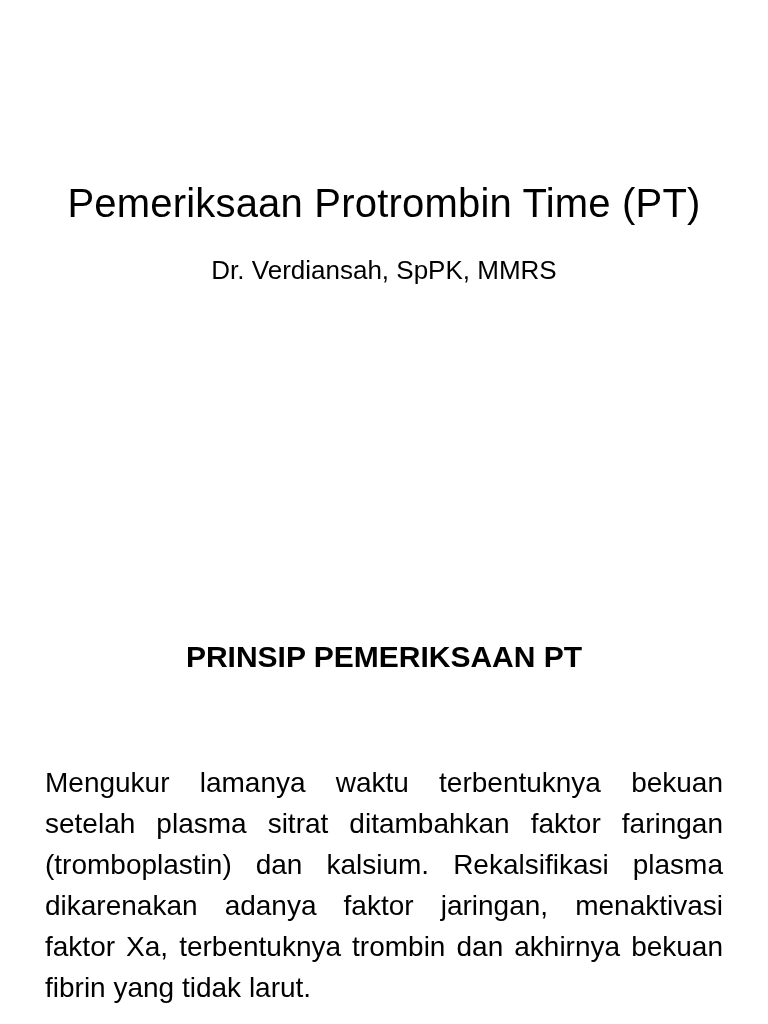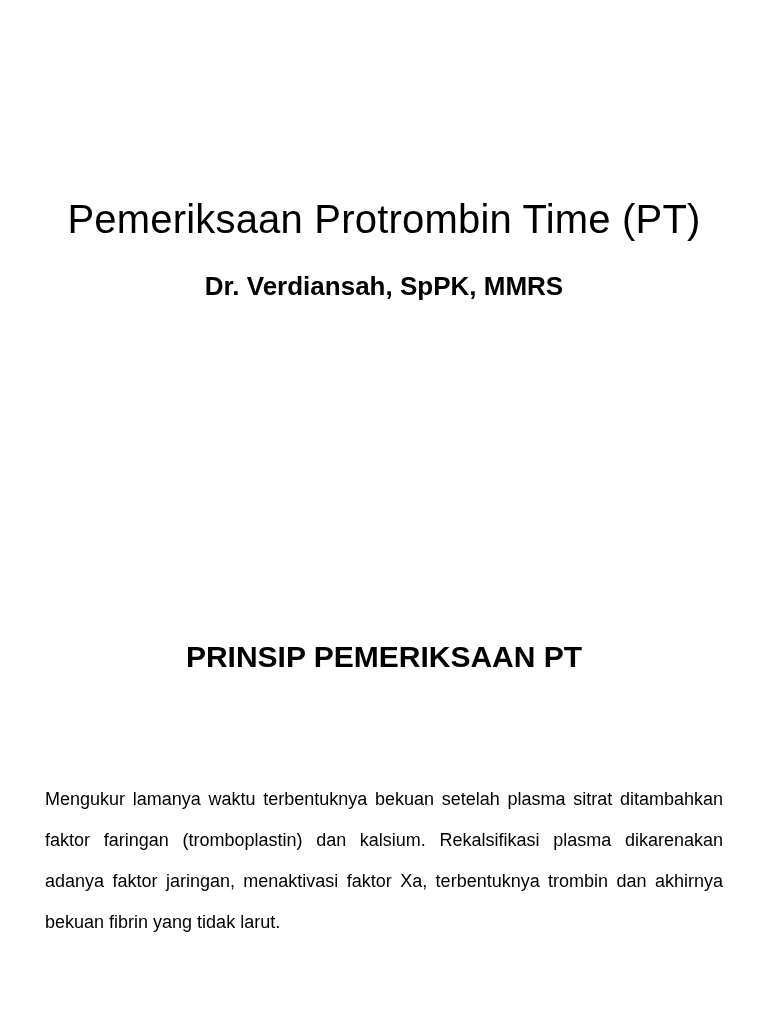--- a/index.html
+++ b/index.html
@@ -26,45 +26,45 @@
     left: 40px;
     right: 40px;
     top: 178px;
     text-align: center;
   }
   .slide-title {
     font-size: 40px;
     line-height: 50px;
     font-weight: normal;
     letter-spacing: 0.2px;
-    margin: 16px;
+    margin: 0;
   }
   .slide-subtitle {
     margin: 26px 0 0 0;
     font-size: 26px;
     line-height: 32px;
-    font-weight: bold;
+    font-weight: normal;
   }
   .section-heading {
     position: absolute;
     left: 40px;
     right: 40px;
     top: 622px;
     text-align: center;
     font-size: 30px;
     line-height: 38px;
     font-weight: bold;
     margin: 16px;
   }
   .body-copy {
     position: absolute;
     left: 45px;
     width: 678px;
-    top: 779px;
-    font-size: 18px;
+    top: 762px;
+    font-size: 28px;
     line-height: 41px;
     text-align: justify;
     text-justify: inter-word;
   }
   .body-copy p {
     margin: 0;
   }
 </style>
 </head>
 <body>

